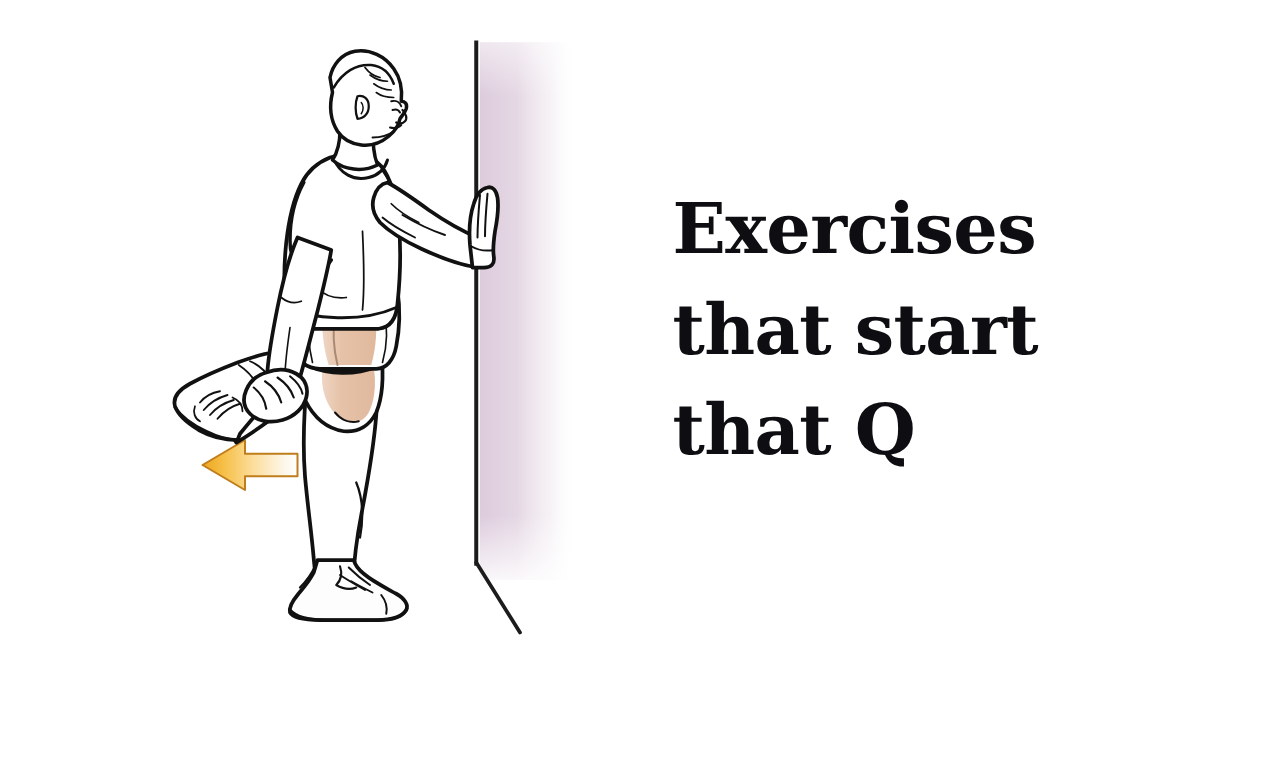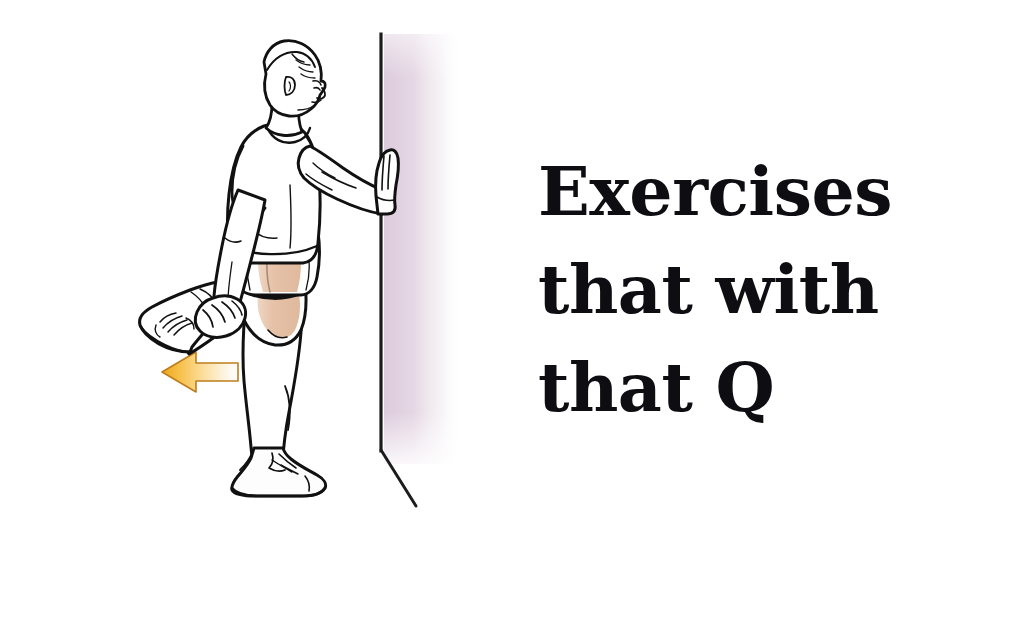--- a/index.html
+++ b/index.html
@@ -36,21 +36,21 @@
   
   #headline {
     position: absolute;
     left: 538px;
     top: 143px;
     width: 470px;
   }
   .headline-line {
     font-family: "DejaVu Serif", "Liberation Serif", serif;
     font-weight: 700;
-    font-size: 68px;
+    font-size: 56px;
     line-height: 1.44;
     letter-spacing: -0.5px;
     color: #0d0d12;
     white-space: nowrap;
     margin: 0;
   }
 </style>
 </head>
 <body>
 
@@ -346,17 +346,17 @@
           <path d="M312,102 C316,103 319,102 321,100" fill="none" stroke="#111111" stroke-width="1.6"></path>
 
           <path d="M298,110 C305,110 311,108 315,105" fill="none" stroke="#111111" stroke-width="1.5"></path>
         </g>
       </g>
     </svg>
   </div>
 
   <div id="headline">
     <div class="headline-line">Exercises</div>
-    <div class="headline-line">that with</div>
+    <div class="headline-line">that start</div>
     <div class="headline-line">that Q</div>
   </div>
 
 </div>
 
 </body></html>

